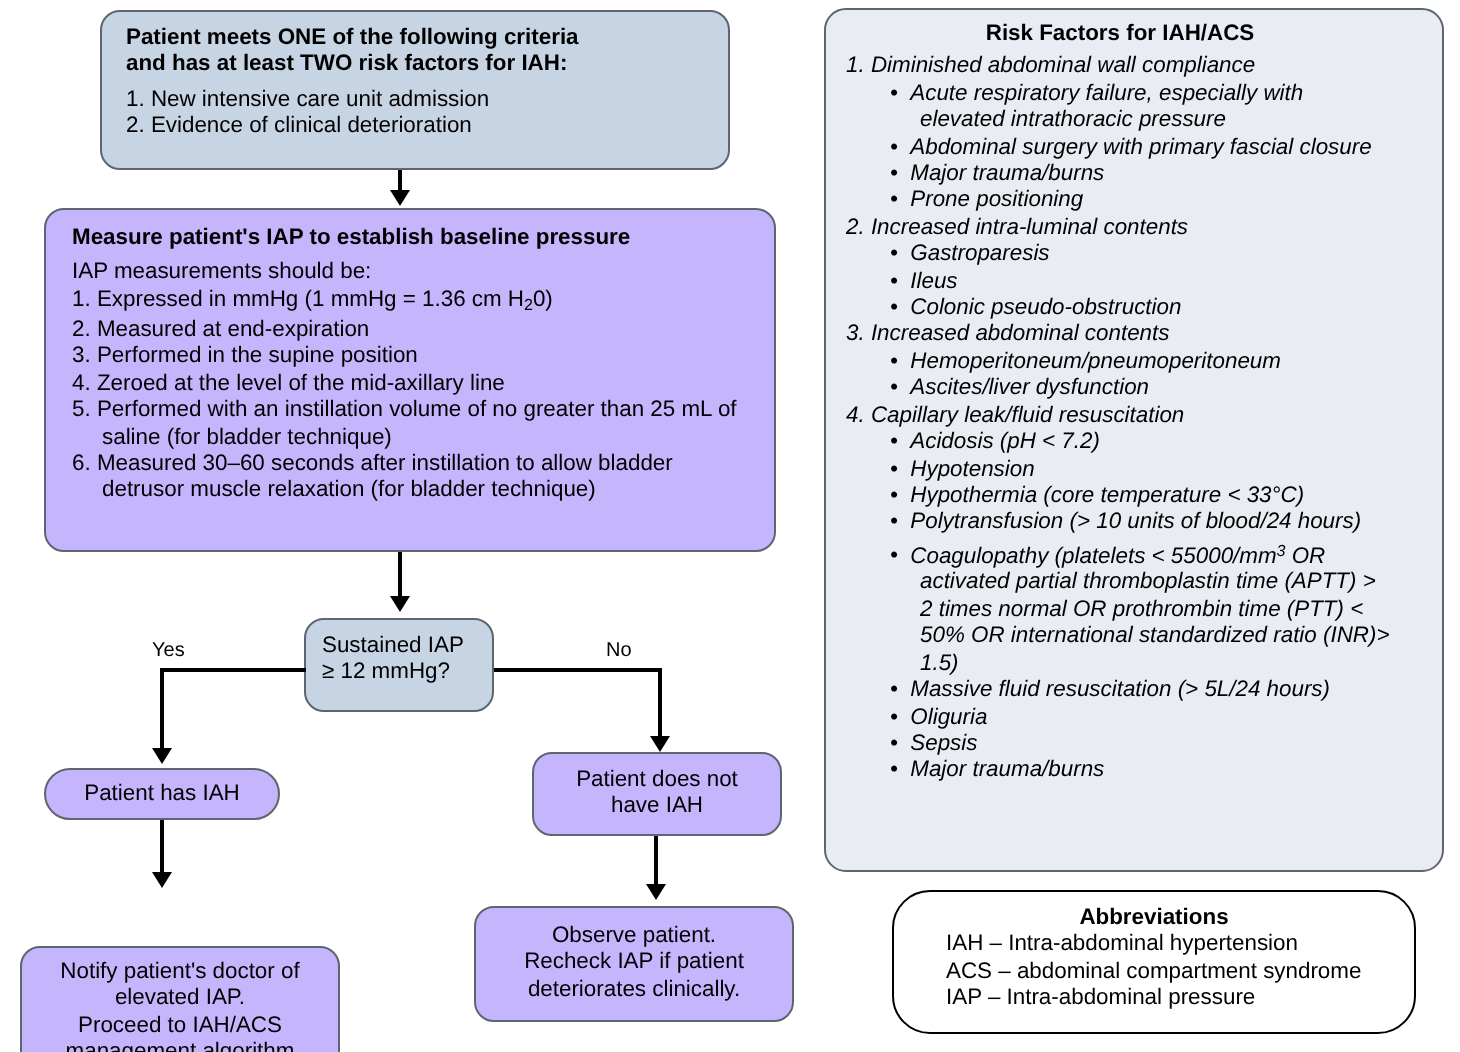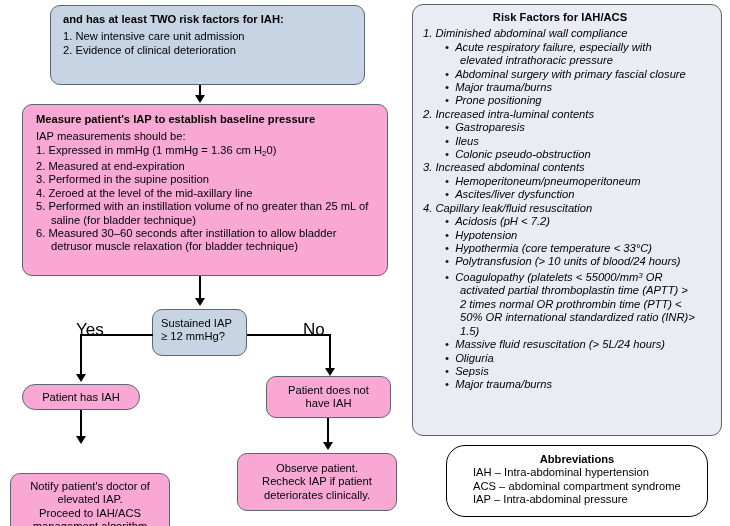--- a/index.html
+++ b/index.html
@@ -7,21 +7,21 @@
     width:730px;height:526px;position:relative;overflow:hidden;
     font-family:"Liberation Sans","DejaVu Sans",sans-serif;
     color:#000000;
   }
 
   
   .box{
     position:absolute;box-sizing:border-box;
     border:1px solid #5d6570;
     border-radius:10px;
-    background:#f9a8d4;
+    background:#c4b5fd;
     font-size:11.2px;line-height:13.4px;
   }
   .box.blue{background:#c6d4e4;}
   .box.plain{border-radius:0;background:#ffffff;border:1px solid #000000;}
   .box.panel{background:#e9ecf2;border-radius:11px;}
 
   .b-title{font-weight:bold;}
   .center{text-align:center;}
 
   
@@ -40,26 +40,27 @@
 
   
   .vline{position:absolute;width:2px;background:#000;}
   .hline{position:absolute;height:2px;background:#000;}
   .arrow{
     position:absolute;width:0;height:0;
     border-left:5px solid transparent;
     border-right:5px solid transparent;
     border-top:8px solid #000;
   }
-  .label{position:absolute;font-size:17px;}
+  .label{position:absolute;font-size:10px;}
 </style>
 </head>
 <body>
 
 <div class="box blue" style="left:50px;top:5px;width:315px;height:80px;padding:7px 10px 0 12px;">
+  <div class="b-title">Patient meets ONE of the following criteria</div>
   <div class="b-title">and has at least TWO risk factors for IAH:</div>
   <div style="height:4px"></div>
   <ol class="numlist">
     <li>1. New intensive care unit admission</li>
     <li>2. Evidence of clinical deterioration</li>
   </ol>
 </div>
 
 <div class="vline" style="left:199px;top:85px;height:13px;"></div>
 <div class="arrow" style="left:195px;top:95px;"></div>

